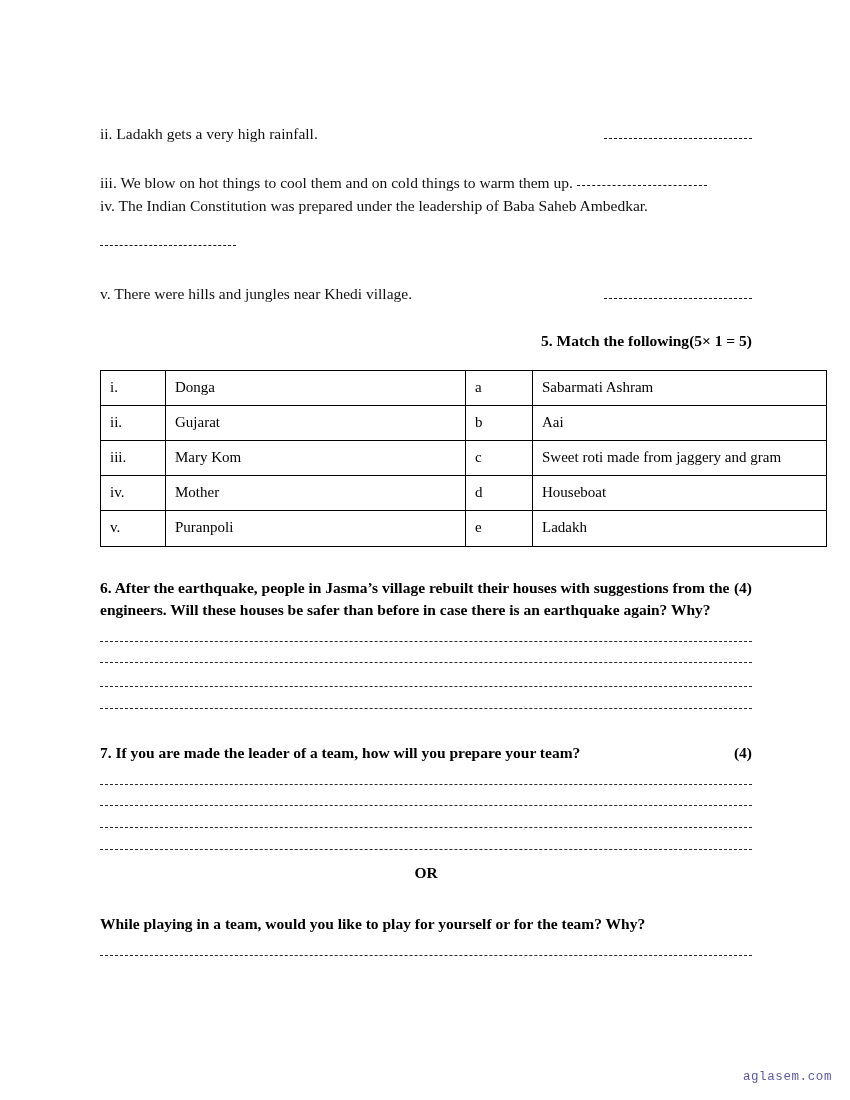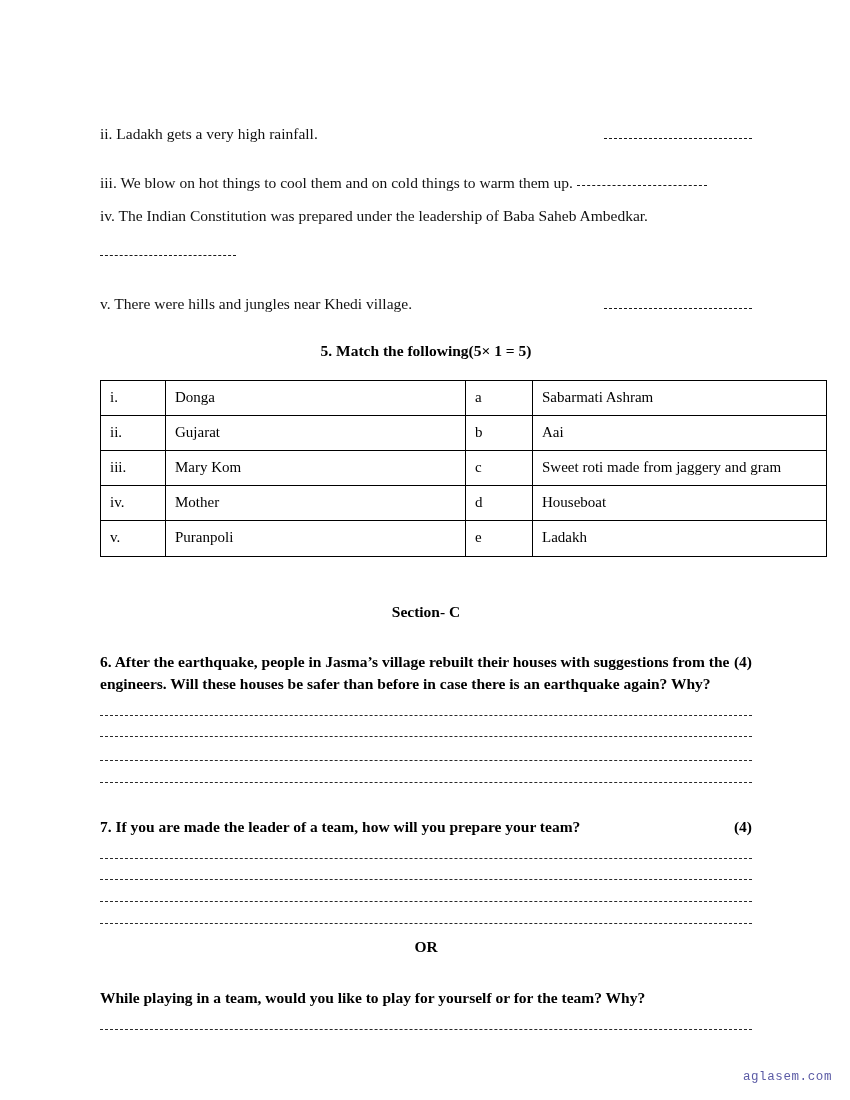--- a/index.html
+++ b/index.html
@@ -49,21 +49,21 @@
     display: flex;
     align-items: baseline;
     justify-content: space-between;
     width: 100%;
   }
   .row-split .txt { flex: 0 1 auto; }
 
   
   .head-row {
     display: flex;
-    justify-content: center;
+    justify-content: flex-end;
     align-items: baseline;
     font-weight: bold;
     font-size: 15.5px;
   }
 
   
   table.match {
     border-collapse: collapse;
     width: 650px;
     table-layout: fixed;
@@ -125,21 +125,21 @@
 
   <div class="content">
 
     <div style="height:124px"></div>
 
     <div class="q-line row-split" style="margin-bottom:28px;text-align:right;">
       <span class="txt">ii. Ladakh gets a very high rainfall.</span>
       <span class="blank blank-lg"></span>
     </div>
 
-    <div class="q-line" style="margin-bottom:12px;">
+    <div class="q-line" style="margin-bottom:2px;">
       <span>iii. We blow on hot things to cool them and on cold things to warm them up.</span>
       <span class="blank blank-md" style="width:130px;"></span>
     </div>
 
     <div class="q-line" style="margin-bottom:0;">
       <span>iv. The Indian Constitution was prepared under the leadership of Baba Saheb Ambedkar.</span>
     </div>
     <div class="q-line" style="margin-top:16px;">
       <span class="blank" style="width:136px;"></span>
     </div>
@@ -182,21 +182,20 @@
         </tr>
         <tr>
           <td class="col-num">v.</td>
           <td class="col-left">Puranpoli</td>
           <td class="col-let">e</td>
           <td class="col-right">Ladakh</td>
         </tr>
       </tbody>
     </table>
 
-    <div class="sec-label" style="margin-top:46px;">Section- C</div>
 
     <div class="q-head" style="margin-top:30px;">
       <span class="marks">(4)</span>
       <span>6. After the earthquake, people in Jasma’s village rebuilt their houses with suggestions from the engineers. Will these houses be safer than before in case there is an earthquake again? Why?</span>
     </div>
 
     <div class="answer-lines" style="margin-top:20px;">
       <div class="aline" style="margin-bottom:20px;"></div>
       <div class="aline" style="margin-bottom:23px;"></div>
       <div class="aline" style="margin-bottom:21px;"></div>

